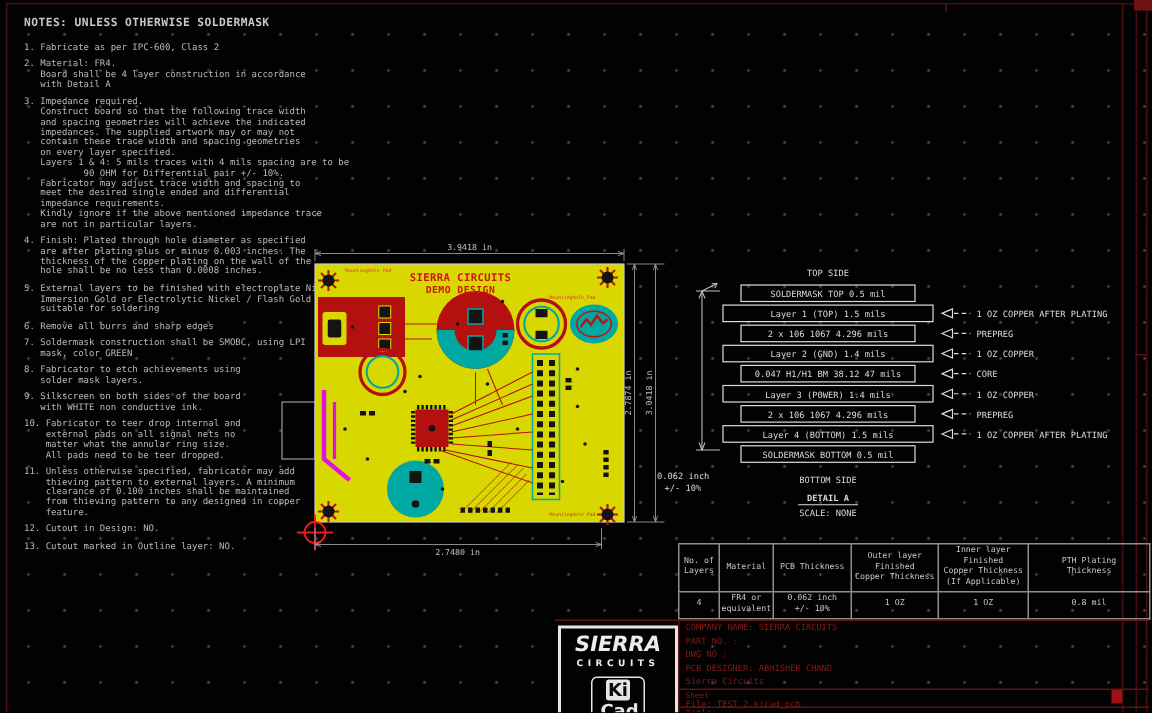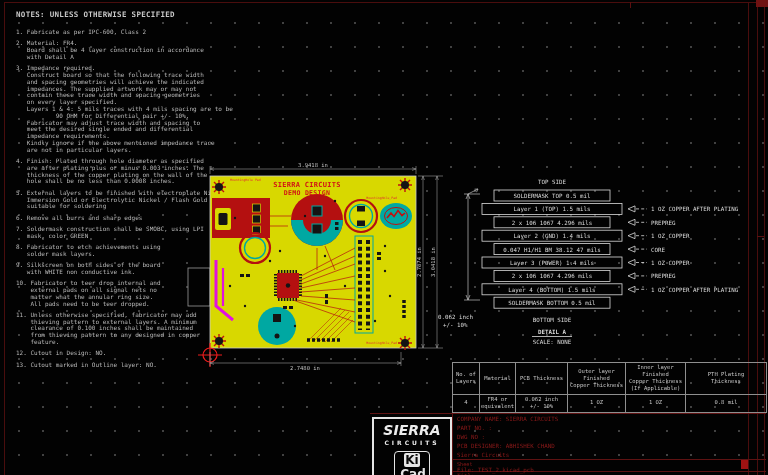--- a/index.html
+++ b/index.html
@@ -55,21 +55,21 @@
 <div class="sheet">
 
   <div class="frame-outer"></div>
   <div class="frame-line" style="left:748px;top:2px;width:1px;height:473px;"></div>
   <div class="frame-line" style="left:757px;top:2px;width:1px;height:473px;"></div>
   <div class="frame-tick" style="left:630px;top:2px;width:1px;height:6px;"></div>
   <div class="frame-tick" style="left:757px;top:236px;width:7px;height:1px;"></div>
   <div class="corner-box"></div>
 
   <div class="notes">
-    <div class="notes-title">NOTES: UNLESS OTHERWISE SPECIFIED</div>
+    <div class="notes-title">NOTES: UNLESS OTHERWISE SOLDERMASK</div>
     <div class="notes-list">
         <div class="note">1. Fabricate as per IPC-600, Class 2</div>
         <div class="note">2. Material: FR4.
    Board shall be 4 layer construction in accordance
    with Detail A</div>
         <div class="note">3. Impedance required.
    Construct board so that the following trace width
    and spacing geometries will achieve the indicated
    impedances. The supplied artwork may or may not
    contain these trace width and spacing geometries

